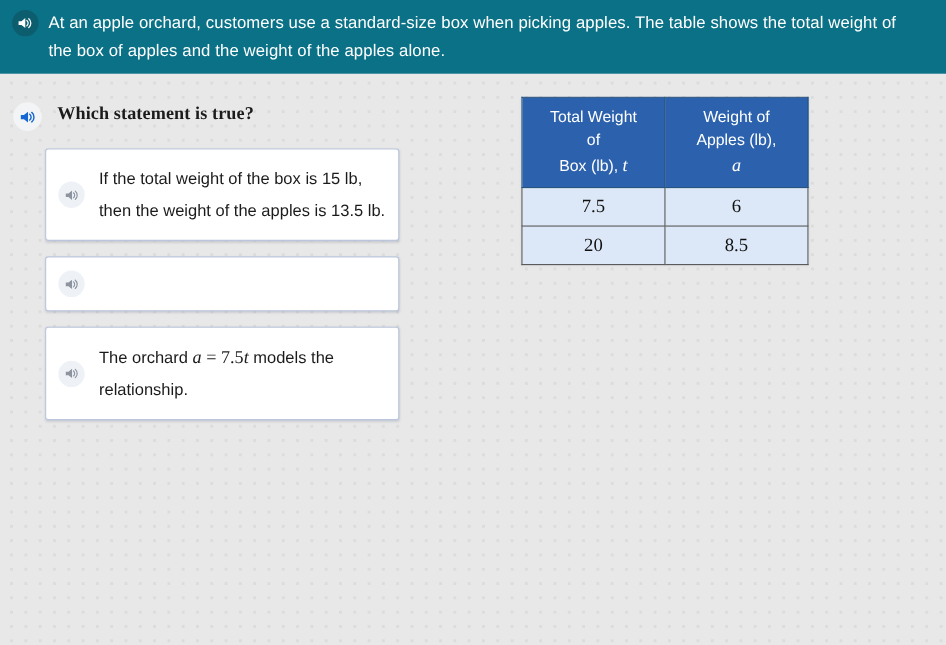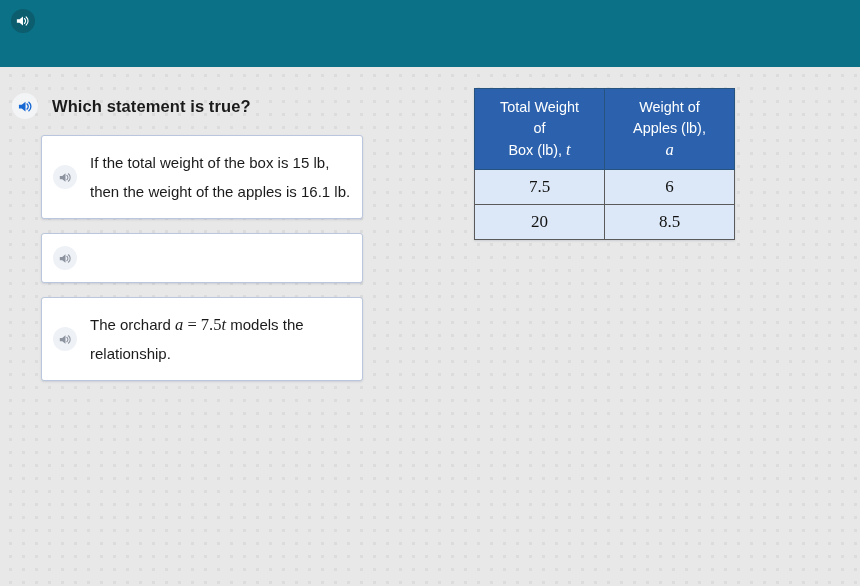--- a/index.html
+++ b/index.html
@@ -47,21 +47,21 @@
     align-items: center;
     justify-content: center;
   }
 
   
   .question-row {
     position: absolute;
     left: 12px;
     top: 93px;
     display: flex;
-    align-items: center;
+    font-family: Liberation Serif, serif;
   }
   .question-icon {
     width: 26px;
     height: 26px;
     border-radius: 50%;
     background: #f3f4f6;
     display: flex;
     align-items: center;
     justify-content: center;
     flex: none;
@@ -156,20 +156,21 @@
 <body>
 
 <div class="banner">
   <span class="banner-icon">
     <svg width="14" height="14" viewBox="0 0 16 16" aria-hidden="true">
       <path d="M1 6h3l4-3.2v10.4L4 10H1z" fill="#ffffff"></path>
       <path d="M9.6 5.2a3.6 3.6 0 0 1 0 5.6" stroke="#ffffff" stroke-width="1.3" fill="none" stroke-linecap="round"></path>
       <path d="M11.6 3.4a6 6 0 0 1 0 9.2" stroke="#ffffff" stroke-width="1.3" fill="none" stroke-linecap="round"></path>
     </svg>
   </span>
+  <div class="banner-text">At an apple orchard, customers use a standard-size box when picking apples. The table shows the total weight of the box of apples and the weight of the apples alone.</div>
 </div>
 
 <div class="question-row">
   <span class="question-icon">
     <svg width="15" height="15" viewBox="0 0 16 16" aria-hidden="true">
       <path d="M1 6h3l4-3.2v10.4L4 10H1z" fill="#1567d3"></path>
       <path d="M9.6 5.2a3.6 3.6 0 0 1 0 5.6" stroke="#1567d3" stroke-width="1.4" fill="none" stroke-linecap="round"></path>
       <path d="M11.6 3.4a6 6 0 0 1 0 9.2" stroke="#1567d3" stroke-width="1.4" fill="none" stroke-linecap="round"></path>
     </svg>
   </span>
@@ -180,21 +181,21 @@
 
 
   <div class="choice">
     <span class="choice-icon">
       <svg width="13" height="13" viewBox="0 0 16 16" aria-hidden="true">
         <path d="M1 6h3l4-3.2v10.4L4 10H1z" fill="#8d949f"></path>
         <path d="M9.6 5.2a3.6 3.6 0 0 1 0 5.6" stroke="#8d949f" stroke-width="1.3" fill="none" stroke-linecap="round"></path>
         <path d="M11.6 3.4a6 6 0 0 1 0 9.2" stroke="#8d949f" stroke-width="1.3" fill="none" stroke-linecap="round"></path>
       </svg>
     </span>
-    <span class="choice-text"><span>If the total weight of the box is 15 lb, then the weight of the apples is 16.1 lb.</span></span>
+    <span class="choice-text"><span>If the total weight of the box is 15 lb, then the weight of the apples is 13.5 lb.</span></span>
   </div>
 
   <div class="choice">
     <span class="choice-icon">
       <svg width="13" height="13" viewBox="0 0 16 16" aria-hidden="true">
         <path d="M1 6h3l4-3.2v10.4L4 10H1z" fill="#8d949f"></path>
         <path d="M9.6 5.2a3.6 3.6 0 0 1 0 5.6" stroke="#8d949f" stroke-width="1.3" fill="none" stroke-linecap="round"></path>
         <path d="M11.6 3.4a6 6 0 0 1 0 9.2" stroke="#8d949f" stroke-width="1.3" fill="none" stroke-linecap="round"></path>
       </svg>
     </span>

